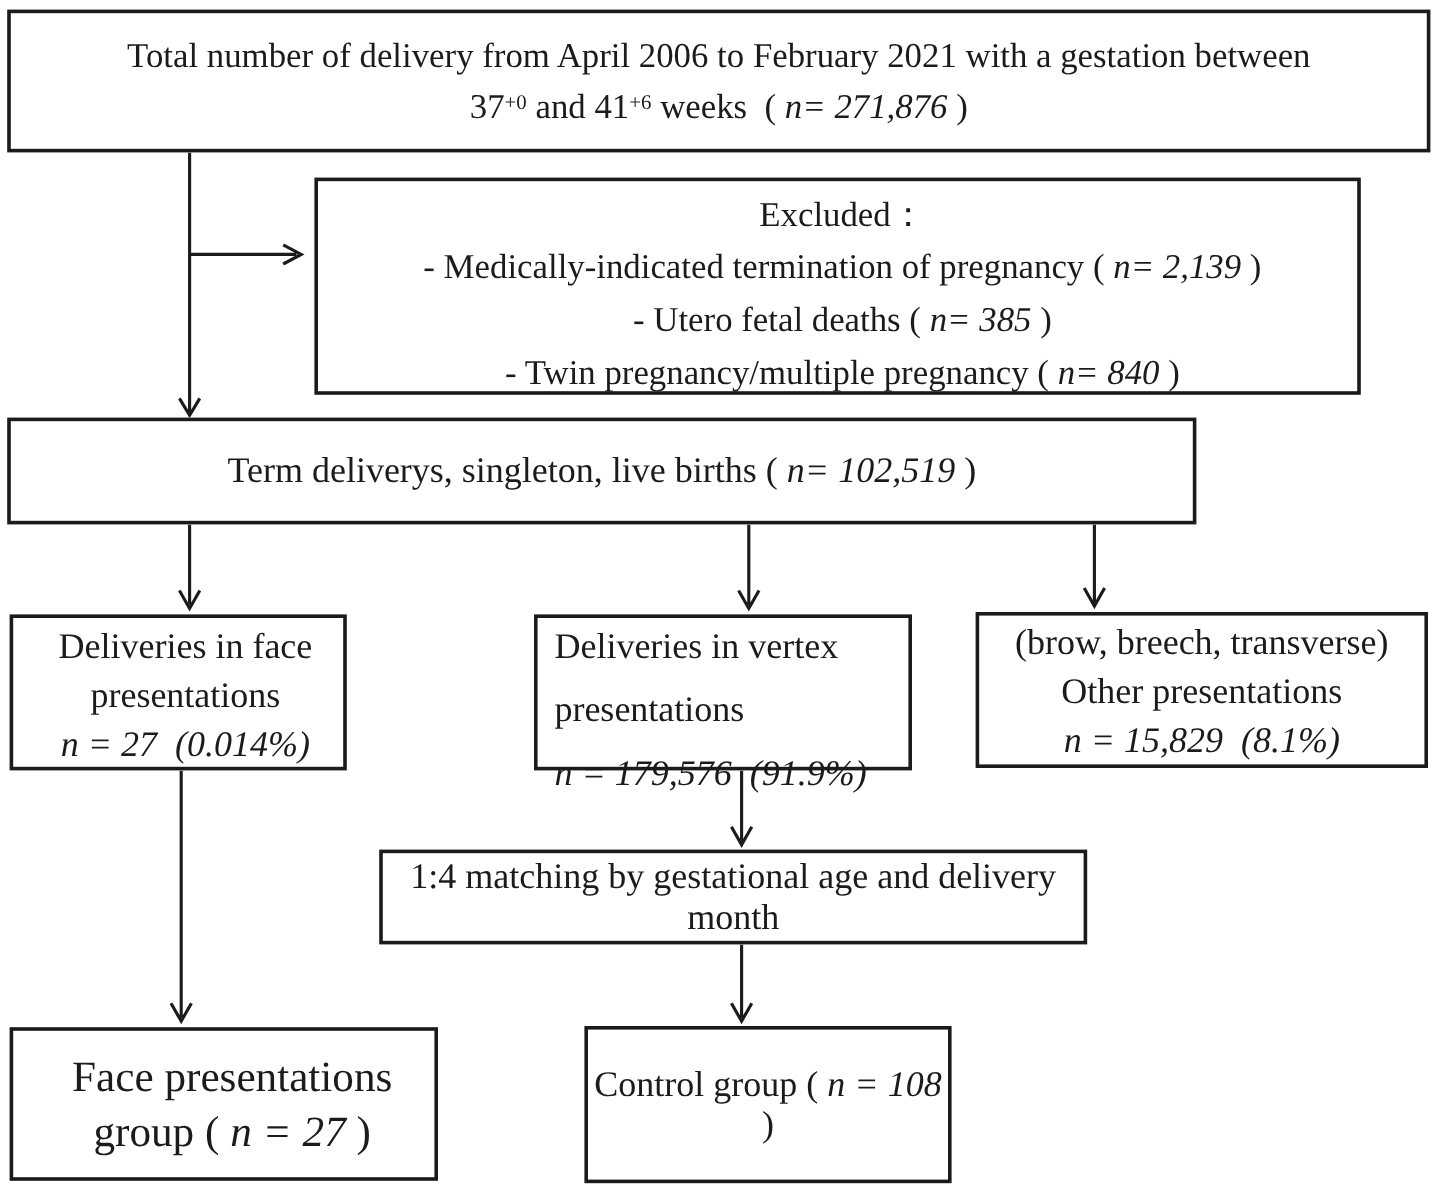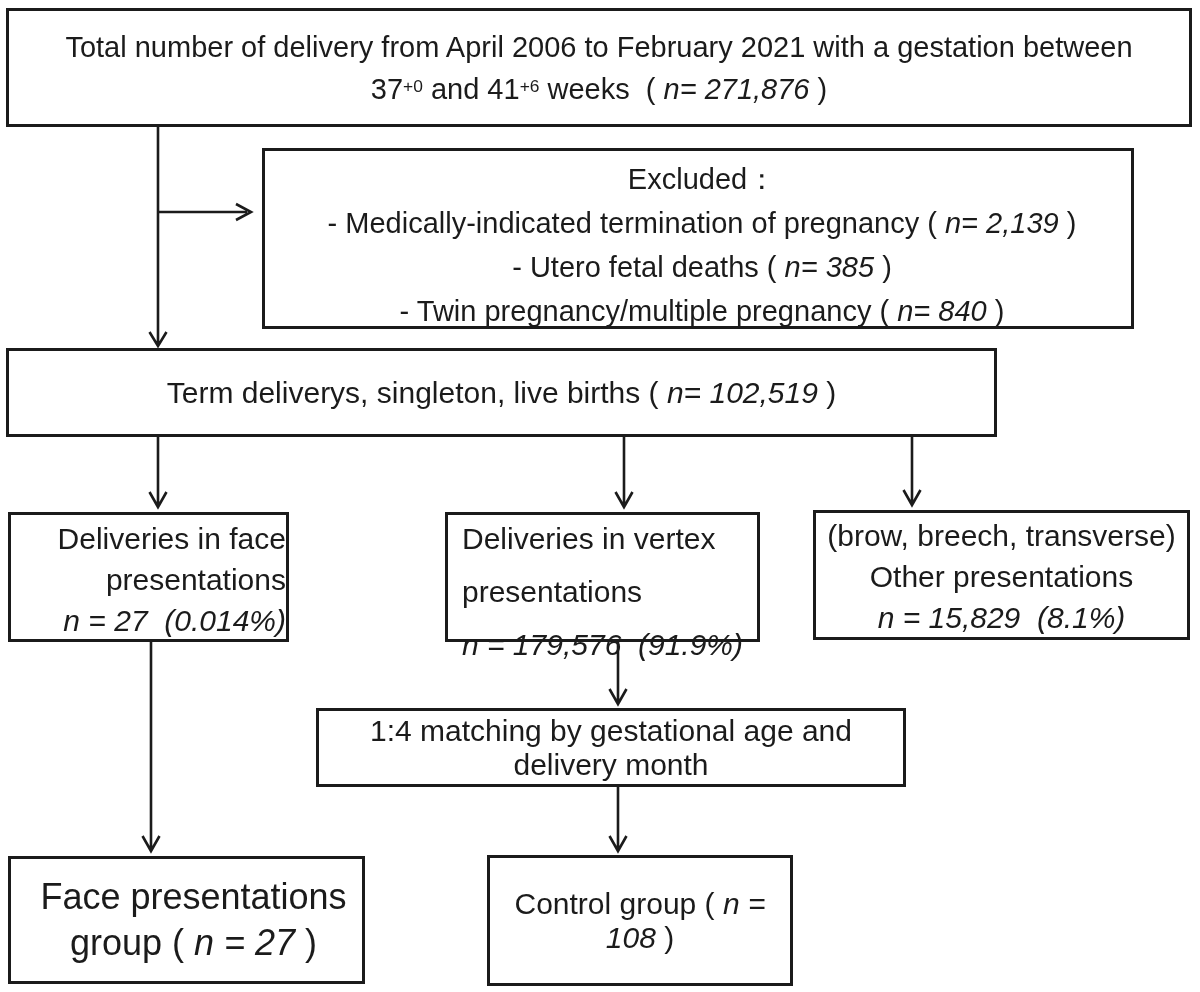--- a/index.html
+++ b/index.html
@@ -5,21 +5,21 @@
   html, body {
     margin: 0;
     padding: 0;
     background: #ffffff;
   }
   #canvas {
     position: relative;
     width: 1200px;
     height: 992px;
     background: #ffffff;
-    font-family: Liberation Sans, sans-serif;
+    font-family: Liberation Serif, serif;
     color: #1b1b1b;
     overflow: hidden;
   }
   #arrows {
     position: absolute;
     left: 0;
     top: 0;
     width: 1200px;
     height: 992px;
   }
@@ -57,21 +57,21 @@
     font-size: 29px; line-height: 44px; text-align: center;
     justify-content: flex-start;
     padding: 6px 8px 0 16px;
   }
   #box-term {
     left: 6px; top: 348px; width: 991px; height: 89px;
     font-size: 30px; text-align: center;
   }
   #box-face {
     left: 8px; top: 512px; width: 281px; height: 130px;
-    font-size: 30px; line-height: 41px; text-align: right;
+    font-size: 30px; line-height: 41px; text-align: center;
     justify-content: flex-start;
     padding: 3px 0 0 12px;
   }
   #box-vertex {
     left: 445px; top: 512px; width: 315px; height: 130px;
     font-size: 30px; line-height: 41px; text-align: left;
     justify-content: flex-start;
     padding: 3px 0 0 14px;
     gap: 12px;
   }

